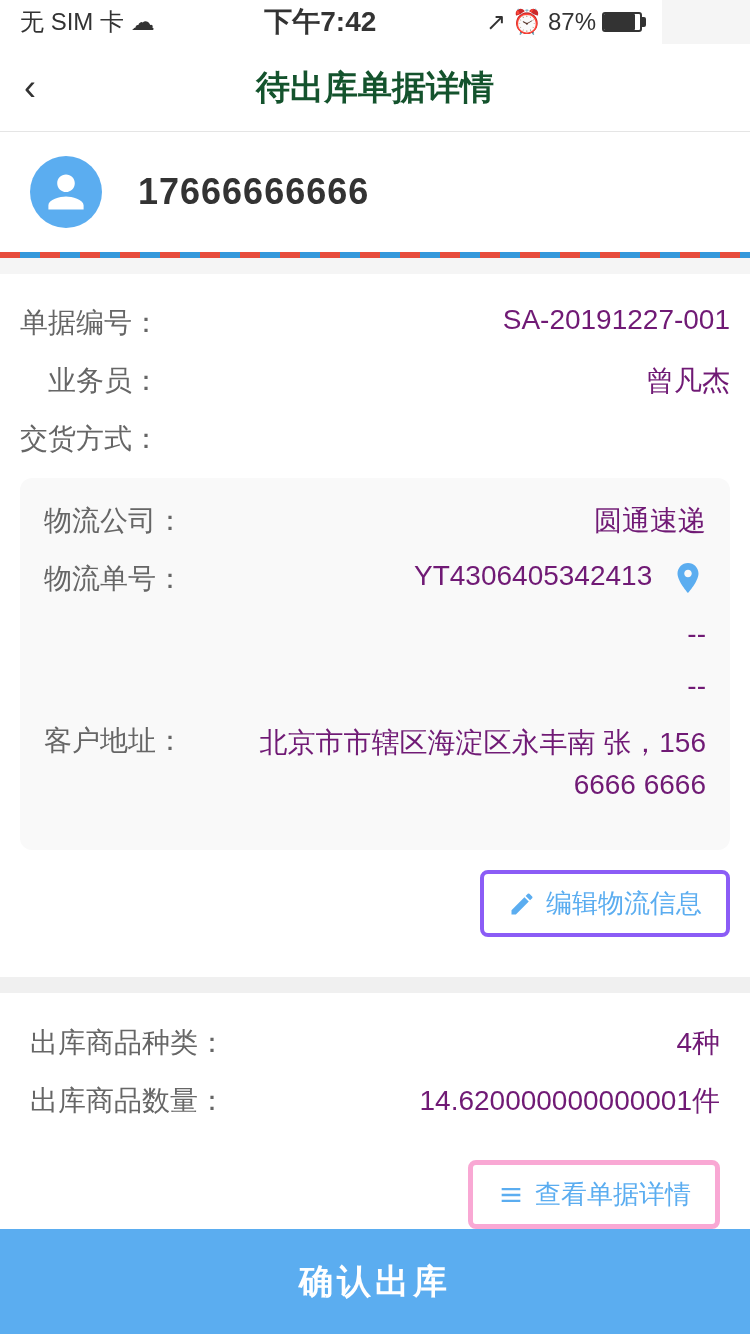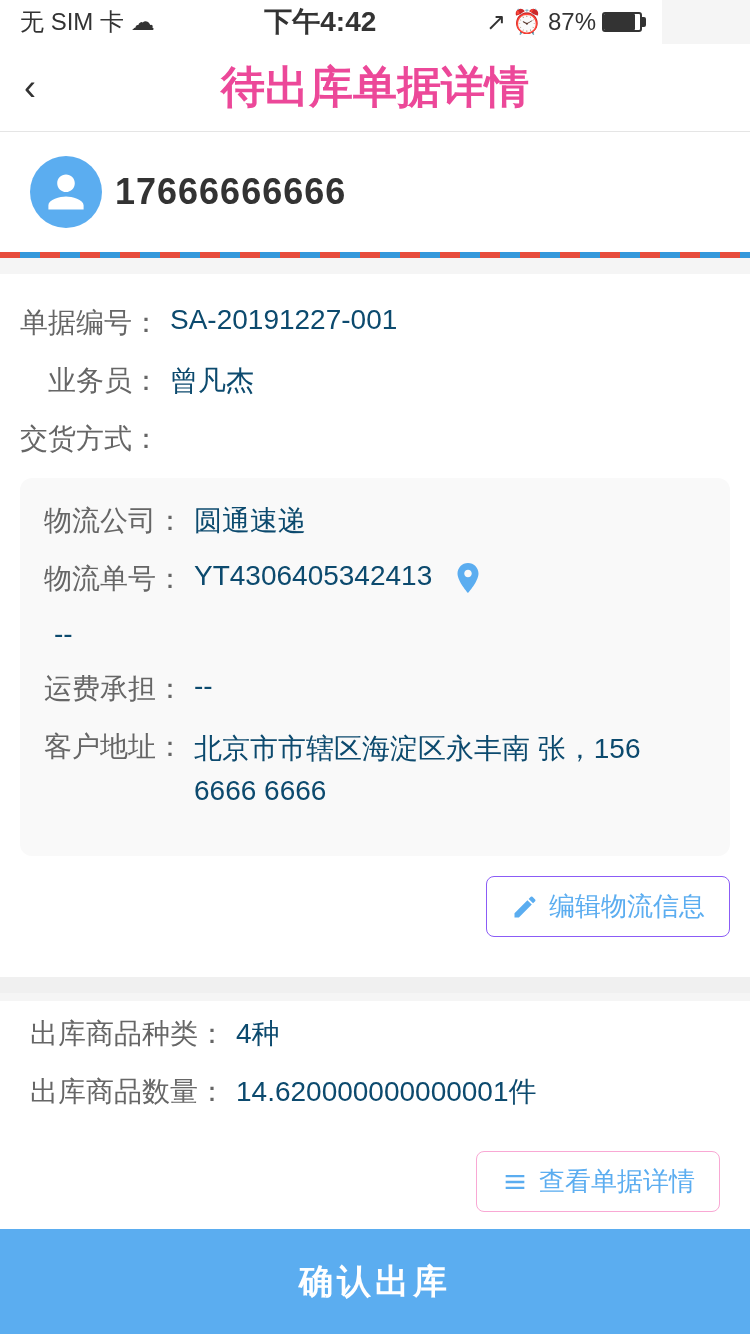--- a/index.html
+++ b/index.html
@@ -78,43 +78,43 @@
       border-bottom: 1px solid #e5e5e5;
     }
     .nav-back {
       position: absolute;
       left: 24px;
       font-size: 36px;
       color: #333;
       cursor: pointer;
     }
     .nav-title {
-      font-size: 44px;
+      font-size: 34px;
       font-weight: 600;
-      color: #ec4899;
+      color: #14532d;
     }
 
     
     .dashed-divider {
       width: 100%;
       height: 6px;
       background: repeating-linear-gradient(
         90deg,
         #e74c3c 0px, #e74c3c 20px,
         #3498db 20px, #3498db 40px
       );
     }
 
     
     .user-header {
       background: #fff;
       padding: 24px 30px;
       display: flex;
       align-items: center;
-      gap: 13px;
+      gap: 36px;
     }
     .user-avatar {
       width: 72px;
       height: 72px;
       border-radius: 50%;
       background: #5badf0;
       display: flex;
       align-items: center;
       justify-content: center;
       flex-shrink: 0;
@@ -144,24 +144,25 @@
       margin-bottom: 20px;
     }
     .info-label {
       color: #666;
       font-size: 28px;
       min-width: 140px;
       text-align: right;
       flex-shrink: 0;
     }
     .info-value {
-      color: #0c4a6e;
+      color: #701a75;
       font-size: 28px;
       flex: 1;
       padding-left: 10px;
+      text-align: right;
     }
     .info-value.address {
       line-height: 1.5;
     }
 
     
     .logistics-box {
       background: #f9f9f9;
       border-radius: 12px;
       margin-top: 20px;
@@ -185,21 +186,21 @@
     
     .section-action {
       display: flex;
       justify-content: flex-end;
       padding: 20px 0 10px;
     }
     .action-btn {
       display: flex;
       align-items: center;
       gap: 10px;
-      border: 1px solid #8b5cf6;
+      border: 4px solid #8b5cf6;
       border-radius: 8px;
       padding: 12px 24px;
       color: #5badf0;
       font-size: 26px;
       background: #fff;
       cursor: pointer;
     }
     .action-btn svg {
       width: 28px;
       height: 28px;
@@ -208,30 +209,29 @@
 
     
     .section-divider {
       height: 16px;
       background: #f0f0f0;
     }
 
     
     .product-section {
       background: #fff;
-      padding: 14px 30px;
-      margin-top: 8px;
+      padding: 31px 30px;
     }
 
     
     .view-detail-btn {
       display: flex;
       align-items: center;
       gap: 10px;
-      border: 1px solid #f9a8d4;
+      border: 5px solid #f9a8d4;
       border-radius: 8px;
       padding: 12px 24px;
       color: #5badf0;
       font-size: 26px;
       background: #fff;
       cursor: pointer;
     }
     .view-detail-btn svg {
       width: 28px;
       height: 28px;
@@ -264,21 +264,21 @@
       letter-spacing: 4px;
     }
   </style>
 </head>
 <body>
 
 <div class="status-bar">
   <div class="status-left">
     <span>无 SIM 卡 ☁</span>
   </div>
-  <div class="status-center">下午4:42</div>
+  <div class="status-center">下午7:42</div>
   <div class="status-right">
     <span>↗</span>
     <span>⏰</span>
     <span>87%</span>
     <span class="battery-icon">
       <div class="battery-fill"></div>
     </span>
   </div>
 </div>
 
@@ -324,21 +324,20 @@
           <svg viewBox="0 0 24 24">
             <path d="M12 2C8.13 2 5 5.13 5 9c0 5.25 7 13 7 13s7-7.75 7-13c0-3.87-3.13-7-7-7zm0 9.5c-1.38 0-2.5-1.12-2.5-2.5s1.12-2.5 2.5-2.5 2.5 1.12 2.5 2.5-1.12 2.5-2.5 2.5z"></path>
           </svg>
         </span>
       </span>
     </div>
     <div class="info-row">
       <span class="info-value">--</span>
     </div>
     <div class="info-row">
-      <span class="info-label">运费承担：</span>
       <span class="info-value">--</span>
     </div>
     <div class="info-row">
       <span class="info-label">客户地址：</span>
       <span class="info-value address">北京市市辖区海淀区永丰南  张，156 6666 6666</span>
     </div>
   </div>
 
   <div class="section-action">
     <button class="action-btn">

